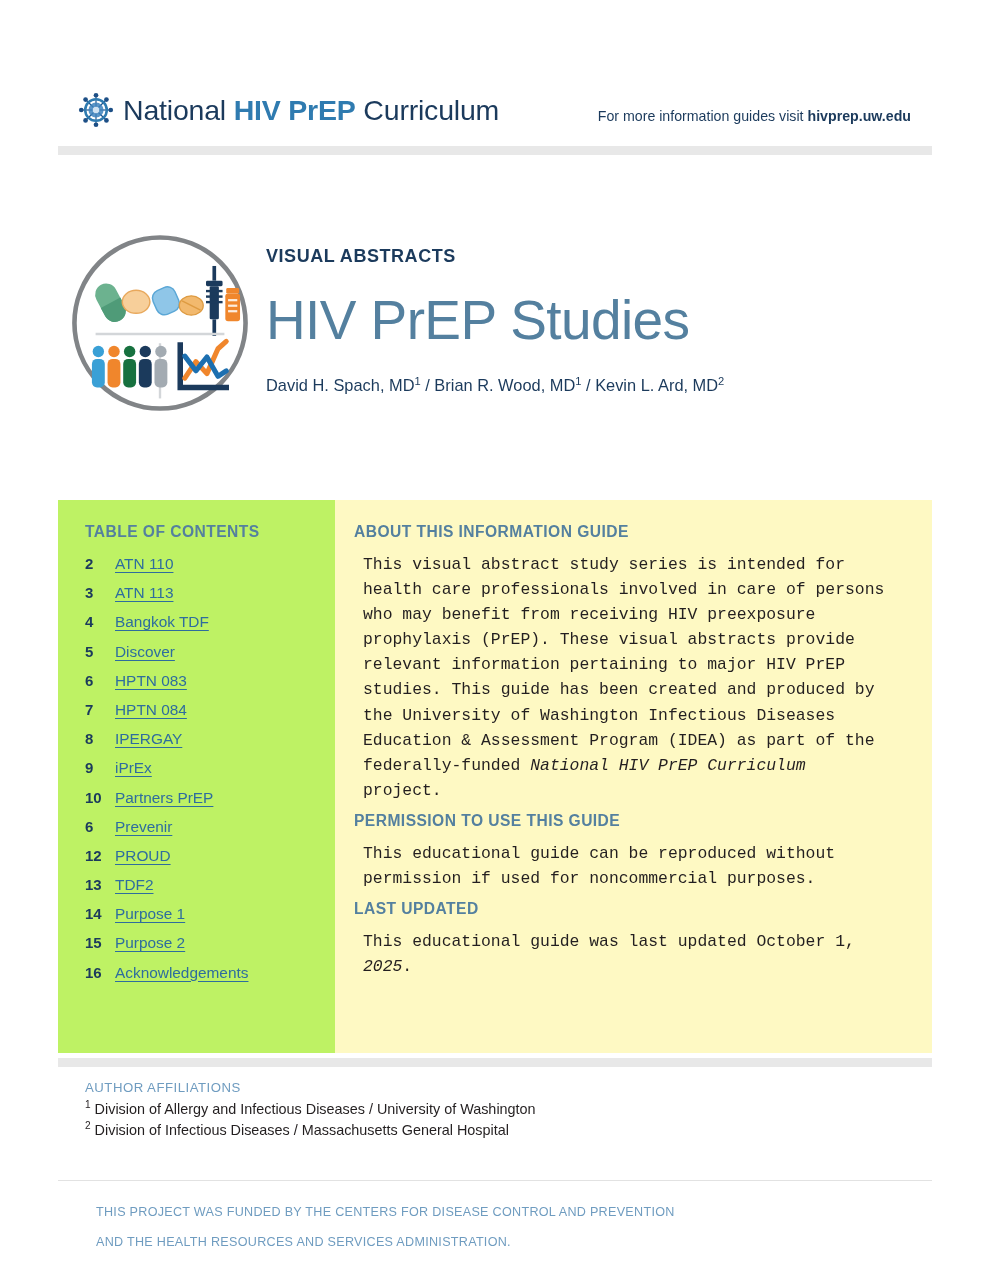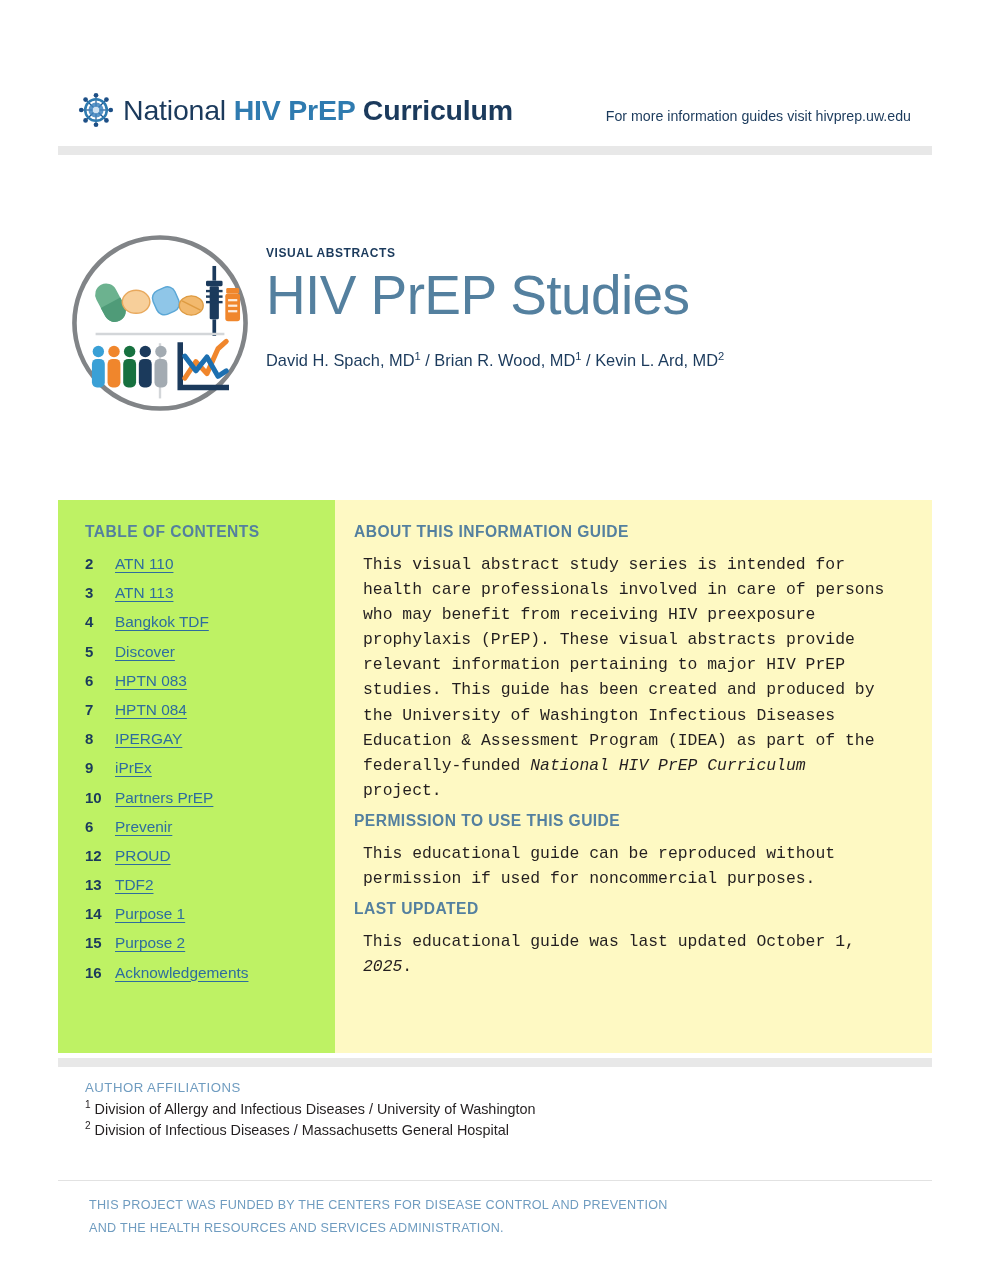--- a/index.html
+++ b/index.html
@@ -41,31 +41,31 @@
     font-size: 28.5px;
     letter-spacing: -0.2px;
     white-space: nowrap;
     color: #1b3a5c;
     font-weight: 400;
   }
   .brand-text .accent {
     color: #2f7bb0;
     font-weight: 700;
   }
-  .brand-text .tail { color: #1b3a5c; font-weight: 700; }
+  .brand-text .tail { color: #1b3a5c; font-weight: 400; }
 
   .masthead-note {
     position: absolute;
     right: 78px;
     top: 108px;
     font-size: 14.2px;
     color: #1b3a5c;
     white-space: nowrap;
   }
-  .masthead-note b { font-weight: 400; }
+  .masthead-note b { font-weight: 700; }
 
   .rule-thick {
     position: absolute;
     left: 58px;
     width: 874px;
     height: 9px;
     background: #e8e8e8;
   }
   #rule-top { top: 146px; }
   #rule-bottom { top: 1058px; }
@@ -84,25 +84,25 @@
     top: 9px;
     width: 184px;
     height: 184px;
   }
   .title-group {
     position: absolute;
     left: 266px;
     top: 24px;
   }
   .eyebrow {
-    font-size: 12px;
+    font-size: 18px;
     font-weight: 700;
     letter-spacing: 0.55px;
     color: #1b3a5c;
-    margin: 0 0 6px 0;
+    margin: 0 0 24px 0;
   }
   .headline {
     font-size: 55px;
     font-weight: 400;
     letter-spacing: -0.6px;
     color: #54809f;
     margin: 0;
     line-height: 1.08;
   }
   .byline {
@@ -219,21 +219,21 @@
   .funding {
     position: absolute;
     left: 85px;
     top: 1192px;
     width: 760px;
   }
   .funding-line {
     font-size: 12.6px;
     letter-spacing: 0.28px;
     color: #6f9cc0;
-    margin: 4px;
+    margin: 11px;
     line-height: 1.5;
     text-transform: uppercase;
   }
 </style>
 </head>
 <body>
 
 <div class="masthead">
 
   <div class="brand">

